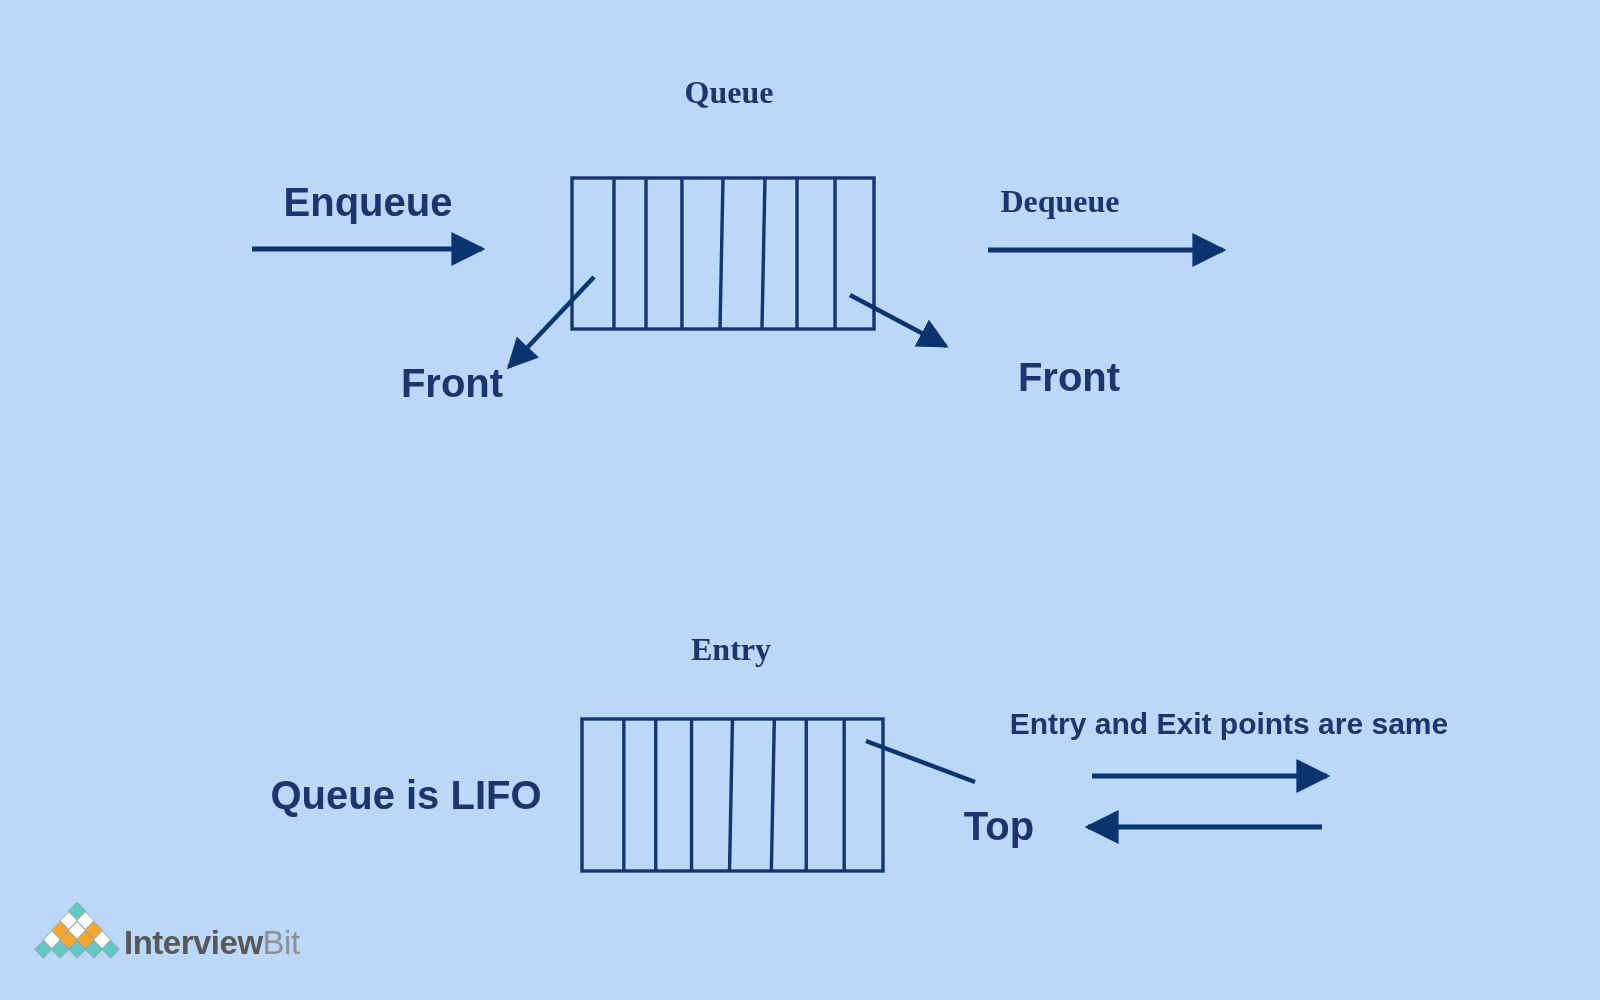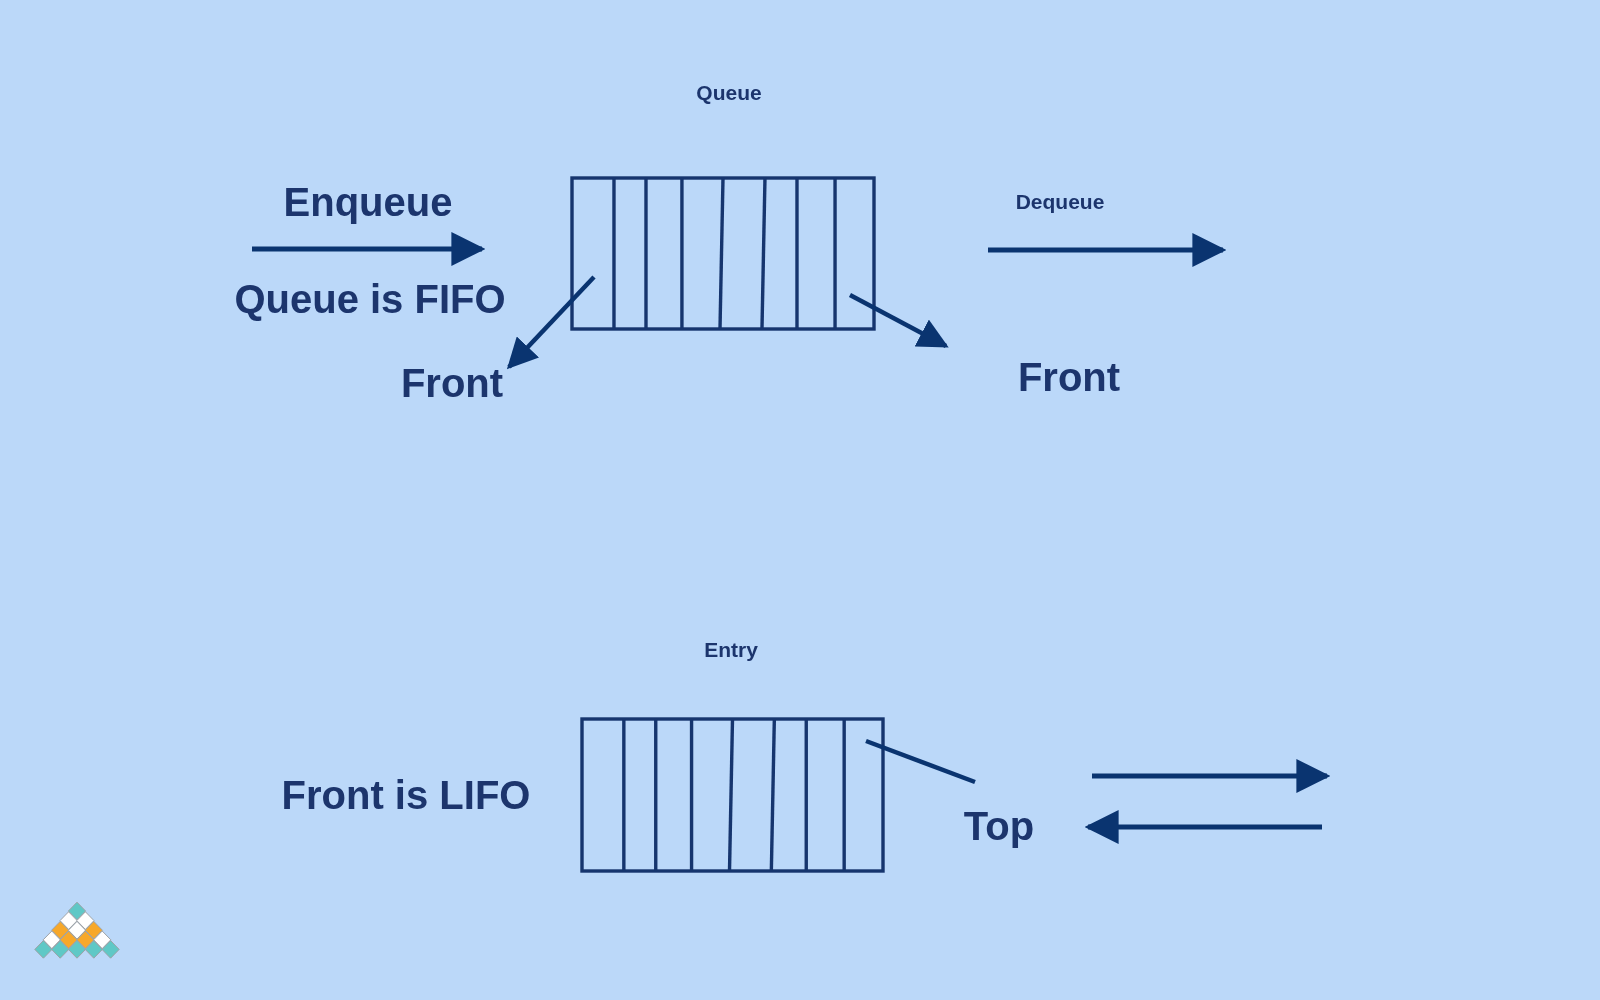--- a/index.html
+++ b/index.html
@@ -7,21 +7,21 @@
   .canvas{
     position:relative;width:1600px;height:1000px;overflow:hidden;
     background:var(--background,#BBD8F9);
   }
   svg.layer{position:absolute;left:0;top:0;}
   .lbl{
     position:absolute;transform:translate(-50%,-50%);
     font-weight:700;color:var(--ink,#1C356D);white-space:nowrap;
     font-size:40px;line-height:1.1;
   }
-  .lbl.title{font-size:21px;}
+  .lbl.title{font-size:32px;font-family:Liberation Serif, serif;}
   .lbl.sentence{font-size:29px;}
   .lbl.sentence2{font-size:30px;}
   .box{fill:none;stroke:var(--box-stroke,#16356E);stroke-width:3.4px;}
   .cells line{stroke:var(--box-stroke,#16356E);stroke-width:3.4px;}
   .arrow{stroke:var(--stroke,#0A3470);fill:none;}
   .arrow.thick{stroke-width:5px;}
   .arrow.mid{stroke-width:4.5px;}
   #arrowhead path{fill:var(--stroke,#0A3470);}
   .d-teal{fill:var(--logo-teal,#5FC8C6);}
   .d-orange{fill:var(--logo-orange,#F7A82A);}
@@ -96,24 +96,27 @@
         <polygon points="60.2,940.6 68.8,949.4 60.2,958.1999999999999 51.6,949.4" class="d-teal"></polygon>
         <polygon points="77,940.6 85.6,949.4 77,958.1999999999999 68.4,949.4" class="d-teal"></polygon>
         <polygon points="93.80000000000001,940.6 102.4,949.4 93.80000000000001,958.1999999999999 85.20000000000002,949.4" class="d-teal"></polygon>
         <polygon points="110.6,940.6 119.19999999999999,949.4 110.6,958.1999999999999 102,949.4" class="d-teal"></polygon>
       </g>
   </svg>
 
   <div class="lbl title" style="left:729px;top:93px">Queue</div>
 
   <div class="lbl" style="left:368px;top:202px">Enqueue</div>
-  <div class="lbl" style="left:370px;top:299px">Queue is FIFO</div>
 
   <div class="lbl title" style="left:1060px;top:202px">Dequeue</div>
 
   <div class="lbl" style="left:452px;top:383px">Front</div>
   <div class="lbl" style="left:1069px;top:377px">Front</div>
 
   <div class="lbl title" style="left:731px;top:650px">Entry</div>
-  <div class="lbl" style="left:406px;top:795px">Front is LIFO</div>
+  <div class="lbl" style="left:406px;top:795px">Queue is LIFO</div>
+  <div class="lbl sentence2" style="left:1229px;top:723px">Entry and Exit points are same</div>
   <div class="lbl" style="left:999px;top:826px">Top</div>
 
+  <div class="logo-text">
+    <span class="first">Interview</span><span class="second">Bit</span>
+  </div>
 </div>
 
 </body></html>

